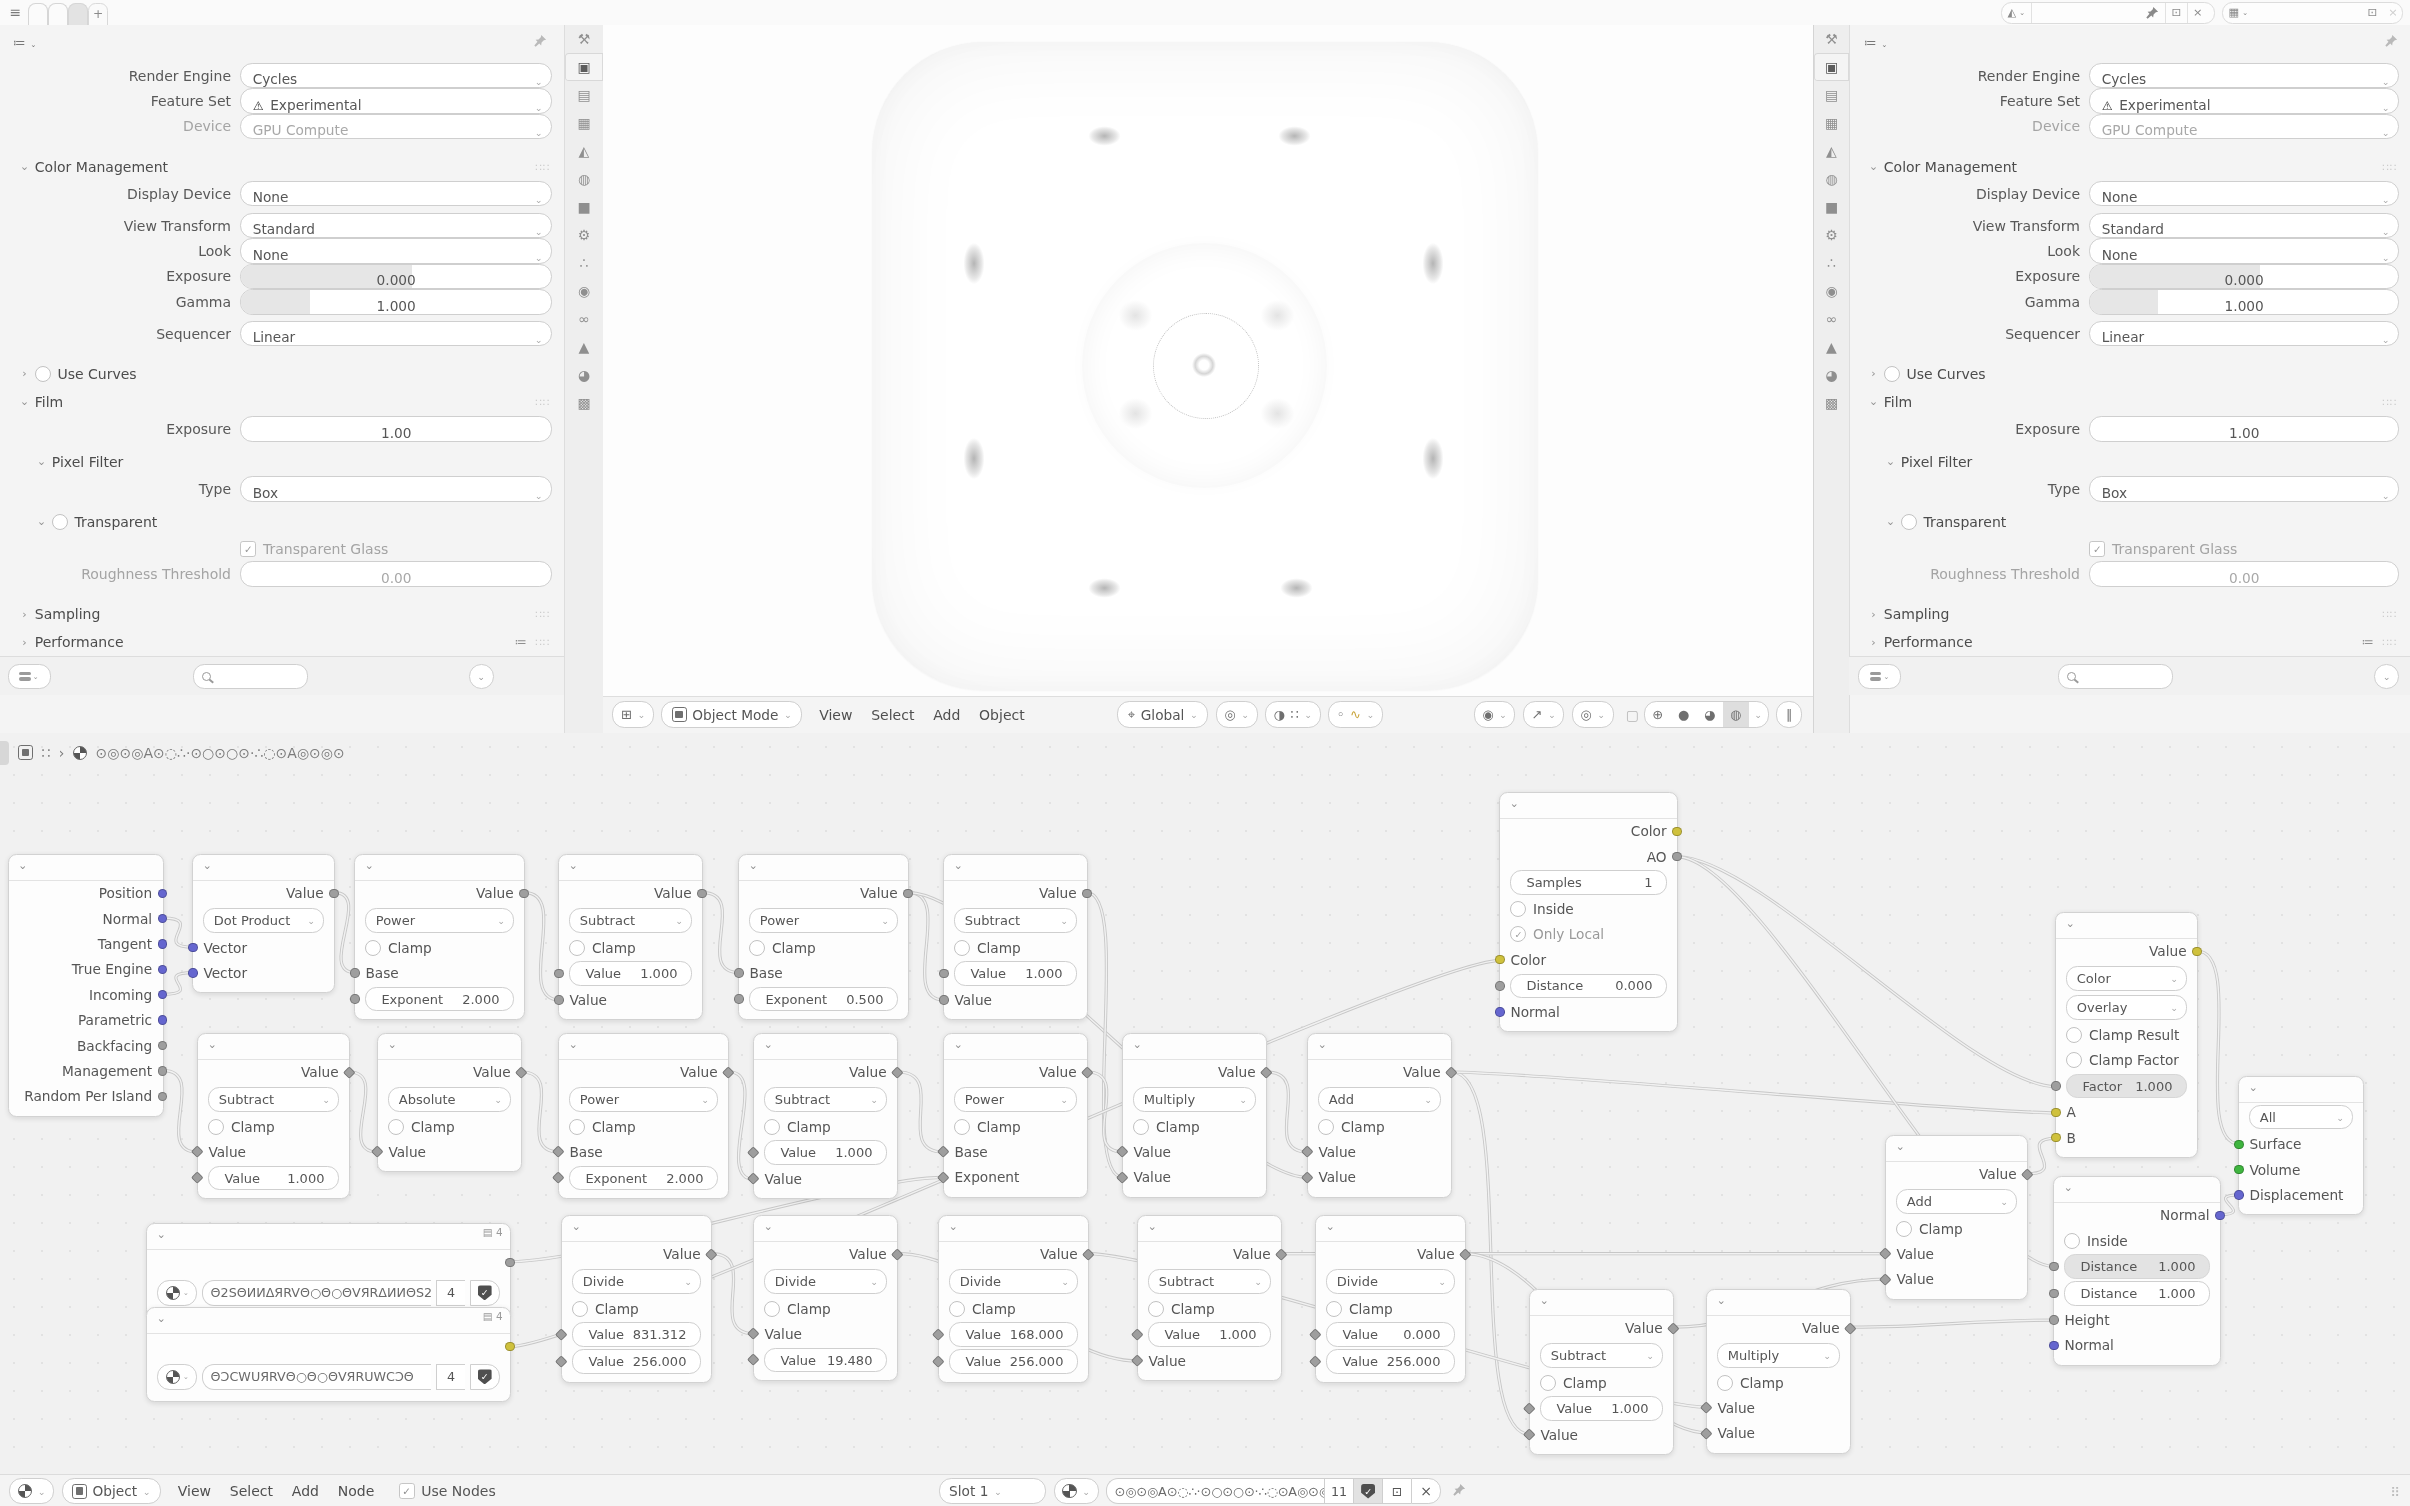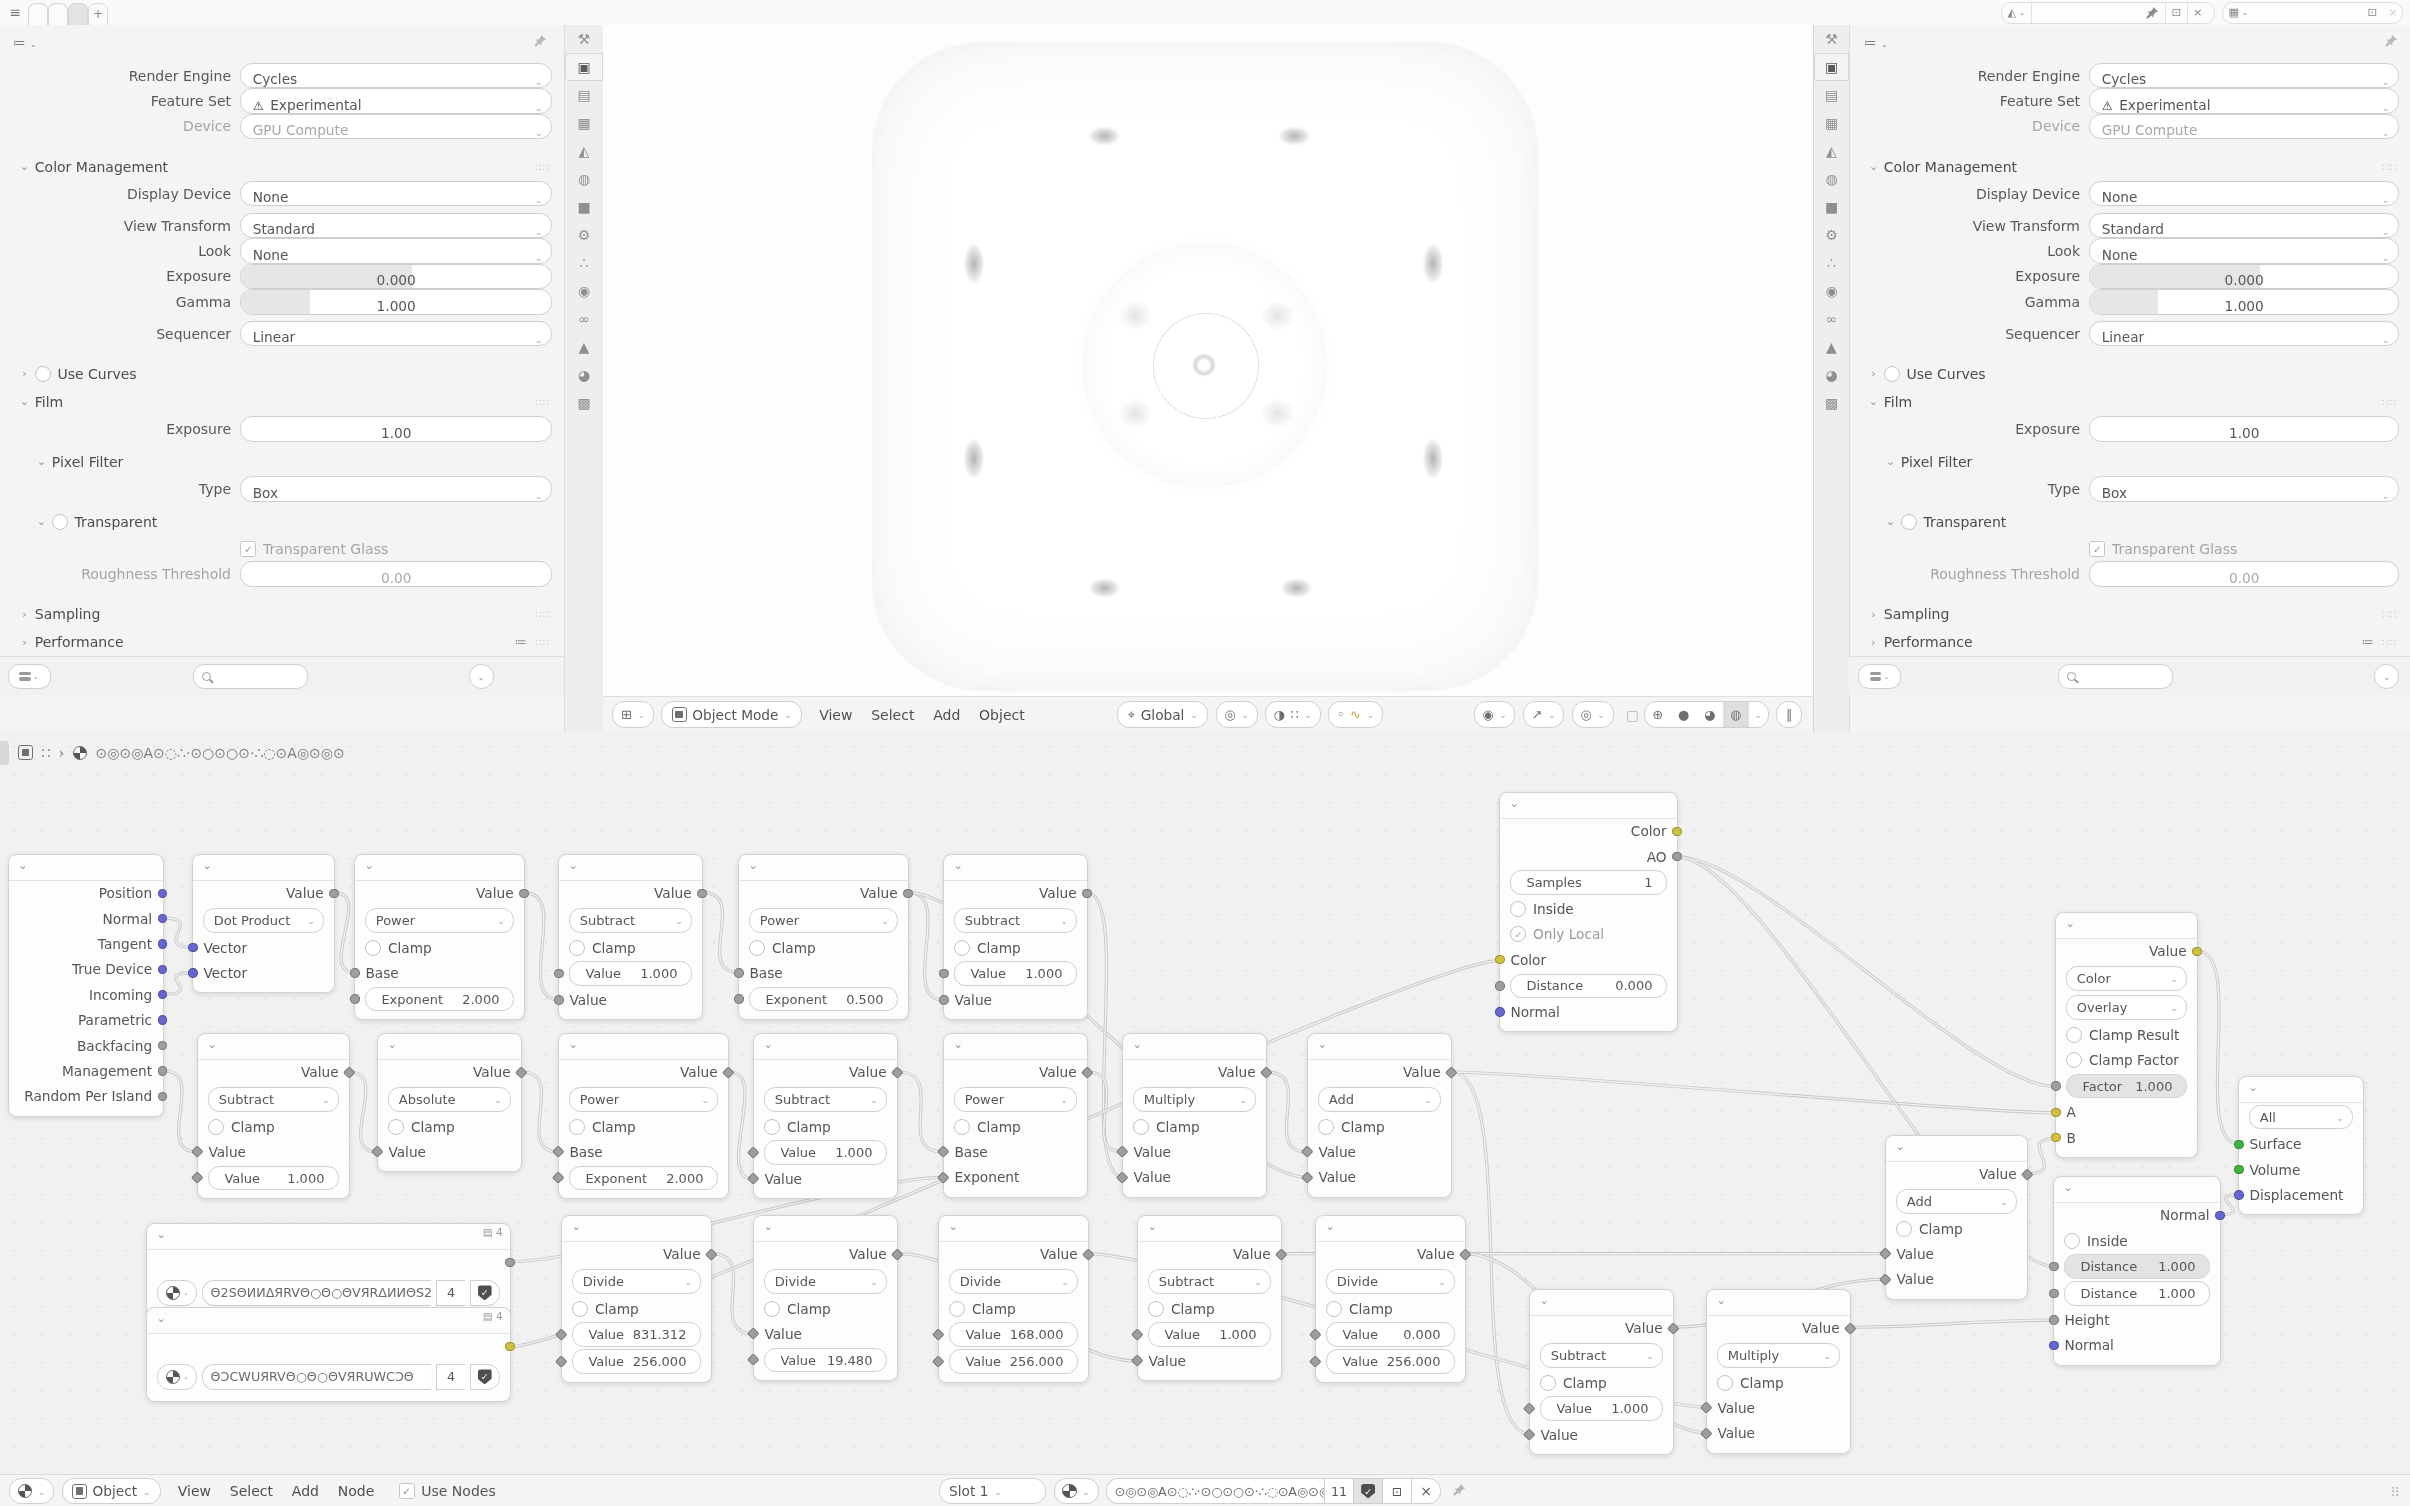--- a/index.html
+++ b/index.html
@@ -721,21 +721,21 @@
         </div>
         <div class="nrow out" style="height: 25.4px;">
           <span>Normal</span>
           <span class="sock right" style="background: rgb(101, 102, 207);"></span>
         </div>
         <div class="nrow out" style="height: 25.4px;">
           <span>Tangent</span>
           <span class="sock right" style="background: rgb(101, 102, 207);"></span>
         </div>
         <div class="nrow out" style="height: 25.4px;">
-          <span>True Device</span>
+          <span>True Engine</span>
           <span class="sock right" style="background: rgb(101, 102, 207);"></span>
         </div>
         <div class="nrow out" style="height: 25.4px;">
           <span>Incoming</span>
           <span class="sock right" style="background: rgb(101, 102, 207);"></span>
         </div>
         <div class="nrow out" style="height: 25.4px;">
           <span>Parametric</span>
           <span class="sock right" style="background: rgb(101, 102, 207);"></span>
         </div>

